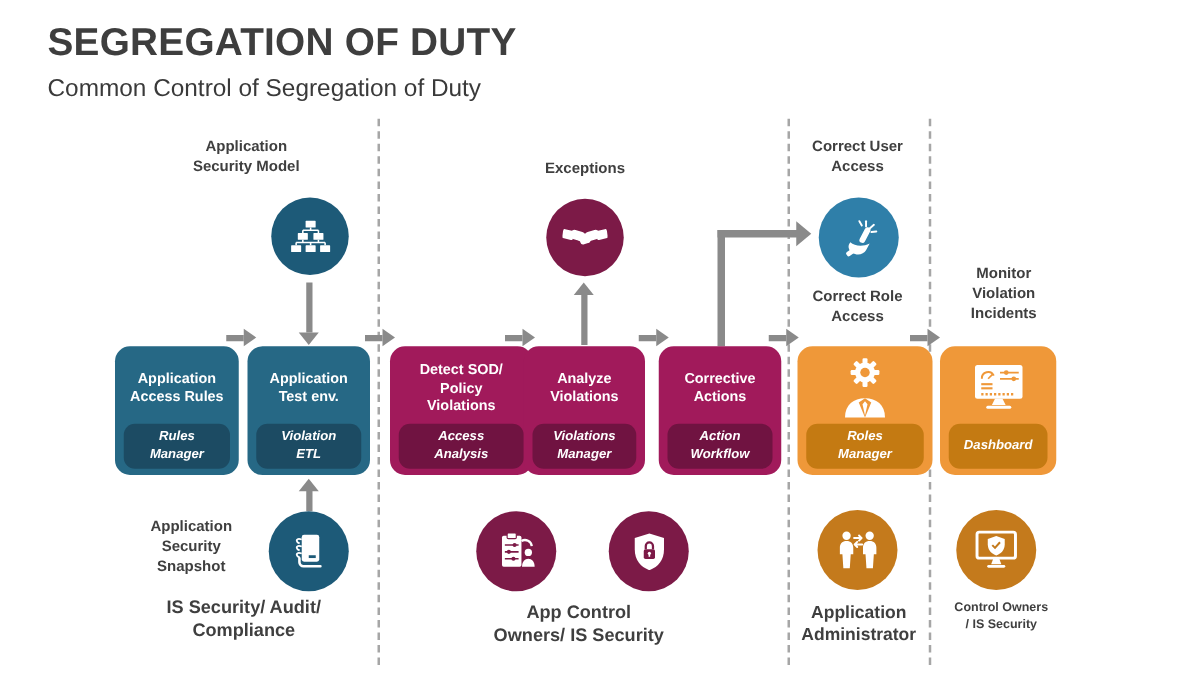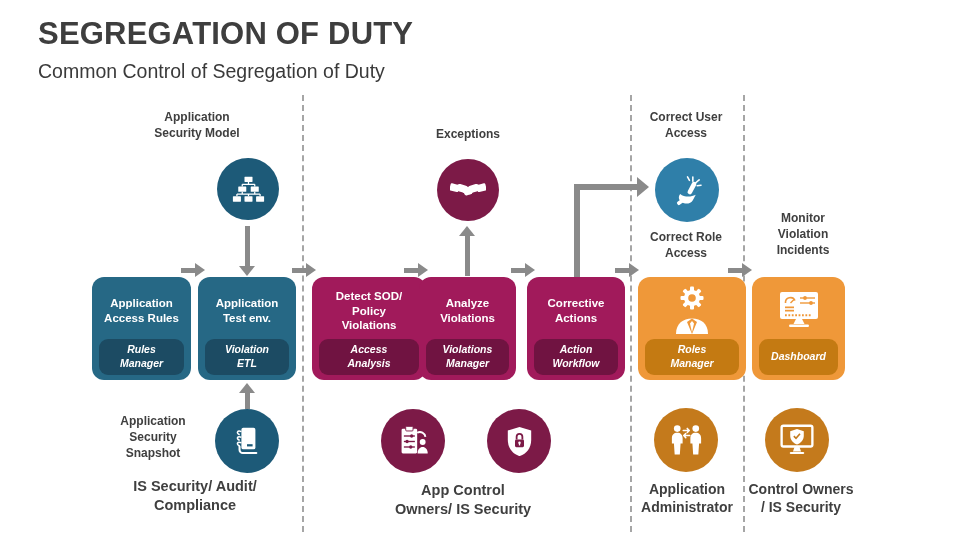--- a/index.html
+++ b/index.html
@@ -337,16 +337,16 @@
 
   <div class="lbl" style="left:103px; top:414px; width:100px">Application
 Security
 Snapshot</div>
   <div class="lbl-lg" style="left:363px; top:481px; width:200px">App Control
 Owners/ IS Security</div>
   <div class="lbl-lg" style="left:85px; top:477px; width:220px">IS Security/ Audit/
 Compliance</div>
   <div class="lbl-lg" style="left:617px; top:481px; width:140px; font-size:14px">Application
 Administrator</div>
-  <div class="lbl-lg" style="left:731px; top:481px; width:140px; font-size:14px">Control Owners
+  <div class="lbl-lg" style="left:731px; top:481px; width:140px; font-size:10px">Control Owners
 / IS Security</div>
 
 </div>
 
 </body></html>

